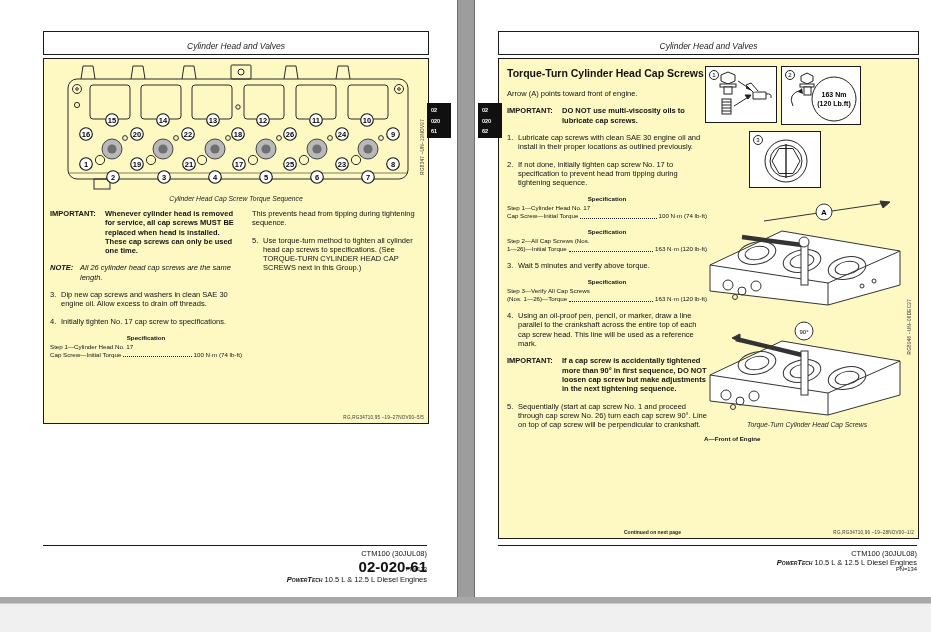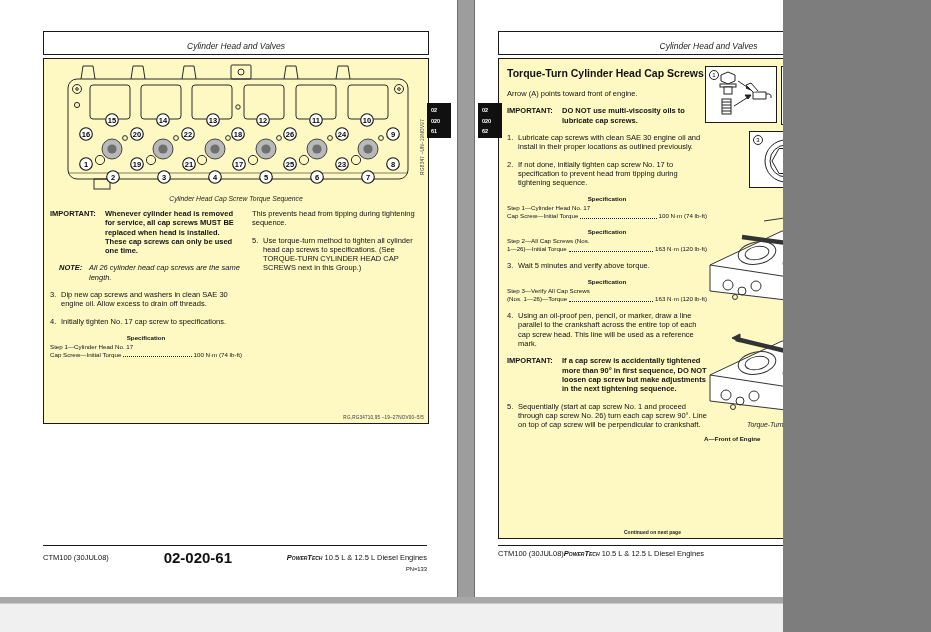--- a/index.html
+++ b/index.html
@@ -1,16 +1,16 @@
 <!DOCTYPE html>
 <html><head>
 <meta charset="utf-8">
 <style>
   html,body{margin:0;padding:0;background:#7d7d7d;}
-  .stage{position:relative;width:783px;height:632px;overflow:hidden;background:#a8a8a8;
+  .stage{position:relative;width:931px;height:632px;overflow:hidden;background:#a8a8a8;
          font-family:"Liberation Sans",sans-serif;color:#111;}
   .page{position:absolute;top:0;height:597px;background:#ffffff;}
   .page-left{left:0;width:457px;border-right:1px solid #6e6e6e;}
   .page-right{left:474px;width:457px;border-left:1px solid #6e6e6e;}
   .gap{position:absolute;left:458px;top:0;width:16px;height:597px;background:#9d9d9d;}
 
   
   .hdr-box{position:absolute;border:1px solid #1a1a1a;display:flex;align-items:flex-end;justify-content:center;}
   .running-title{font-style:italic;font-size:8.5px;padding-bottom:3px;color:#222;}
   .content-box{position:absolute;border:1px solid #1a1a1a;background:#fef9c3;}
@@ -21,34 +21,34 @@
   .vert-code{position:absolute;font-size:4.6px;color:#333;writing-mode:vertical-rl;transform:rotate(180deg);letter-spacing:.3px;}
 
   
   .txtcols{position:absolute;display:flex;}
   .blk{margin-bottom:8px;}
   .body-t{font-size:7.5px;line-height:1.24;}
   .imp{display:flex;font-weight:bold;}
   .imp .lbl{flex:none;width:55px;}
   .imp .txt{flex:1;}
   .note{display:flex;font-style:italic;}
-  .note .lbl{flex:none;width:30px;font-weight:bold;font-style:italic;margin-left:9px;}
+  .note .lbl{flex:none;width:30px;font-weight:bold;font-style:italic;}
   .step{display:flex;}
   .step .num{flex:none;width:11px;}
   .step .txt{flex:1;}
   .spec{margin:7px 0 8px 0;}
   .spec-h{text-align:center;font-weight:bold;font-size:6.2px;margin-bottom:1px;}
   .spec-line{font-size:6.2px;line-height:1.3;}
   .spec-flex{display:flex;align-items:flex-end;font-size:6.2px;line-height:1.3;}
   .leader{flex:1;border-bottom:1px dotted #222;margin:0 2px 1.5px 2px;}
   .rp-title{font-weight:bold;font-size:10.5px;margin-bottom:9px;}
 
   
   .f-rule{position:absolute;height:1px;background:#1a1a1a;}
-  .f-row{position:absolute;display:flex;align-items:center;font-size:7.5px;}
+  .f-row{position:absolute;display:flex;align-items:flex-end;font-size:7.5px;flex-direction:column;}
   .f-left{flex:none;}
   .f-center{flex:1;text-align:center;font-weight:bold;font-size:15px;}
   .f-right{flex:none;}
   .brand{font-weight:bold;font-style:italic;font-variant:small-caps;}
   .pn{position:absolute;font-size:5.8px;text-align:right;}
   .continued{position:absolute;font-size:5px;font-weight:bold;color:#222;}
 
   
   .toolbar{position:absolute;left:0;right:0;top:603px;height:29px;background:#f0f0f0;border-top:1px solid #c9c9c9;}
   svg text{font-family:"Liberation Sans",sans-serif;}

